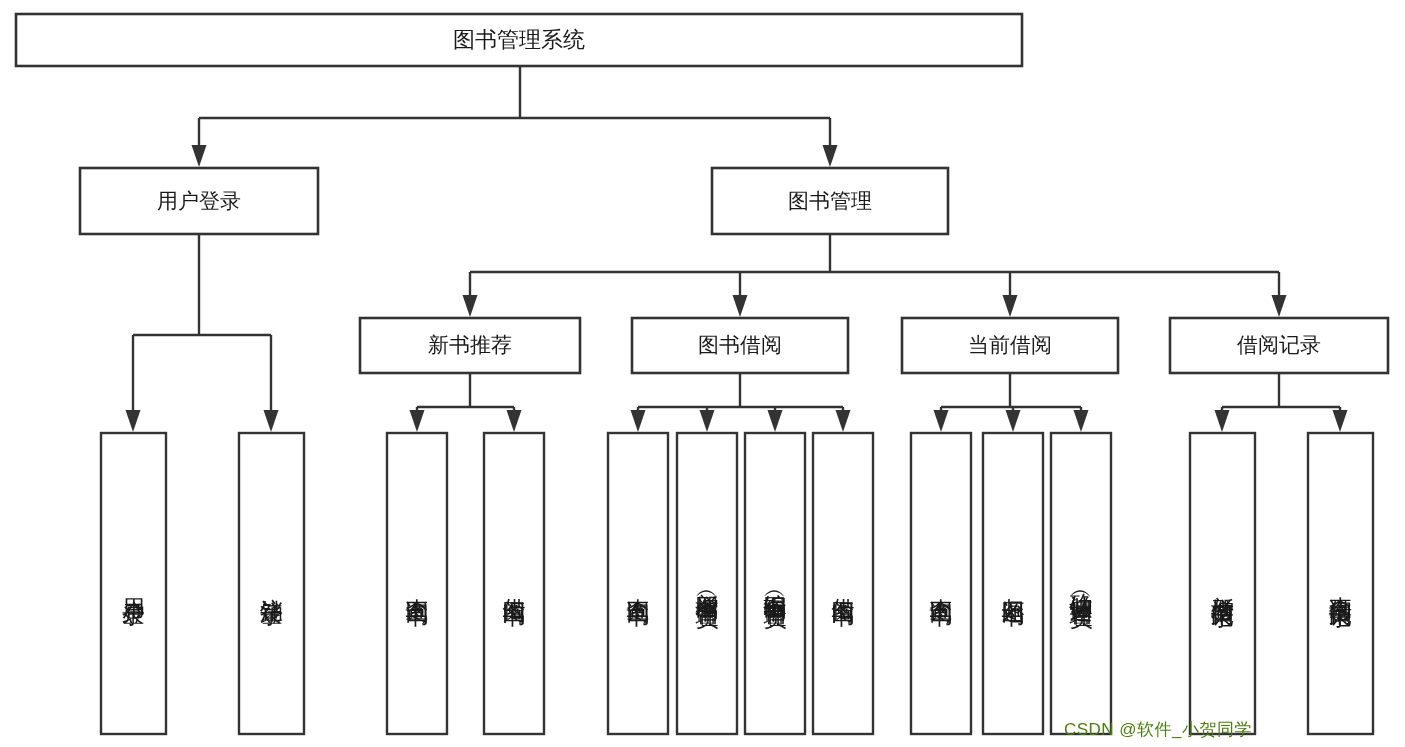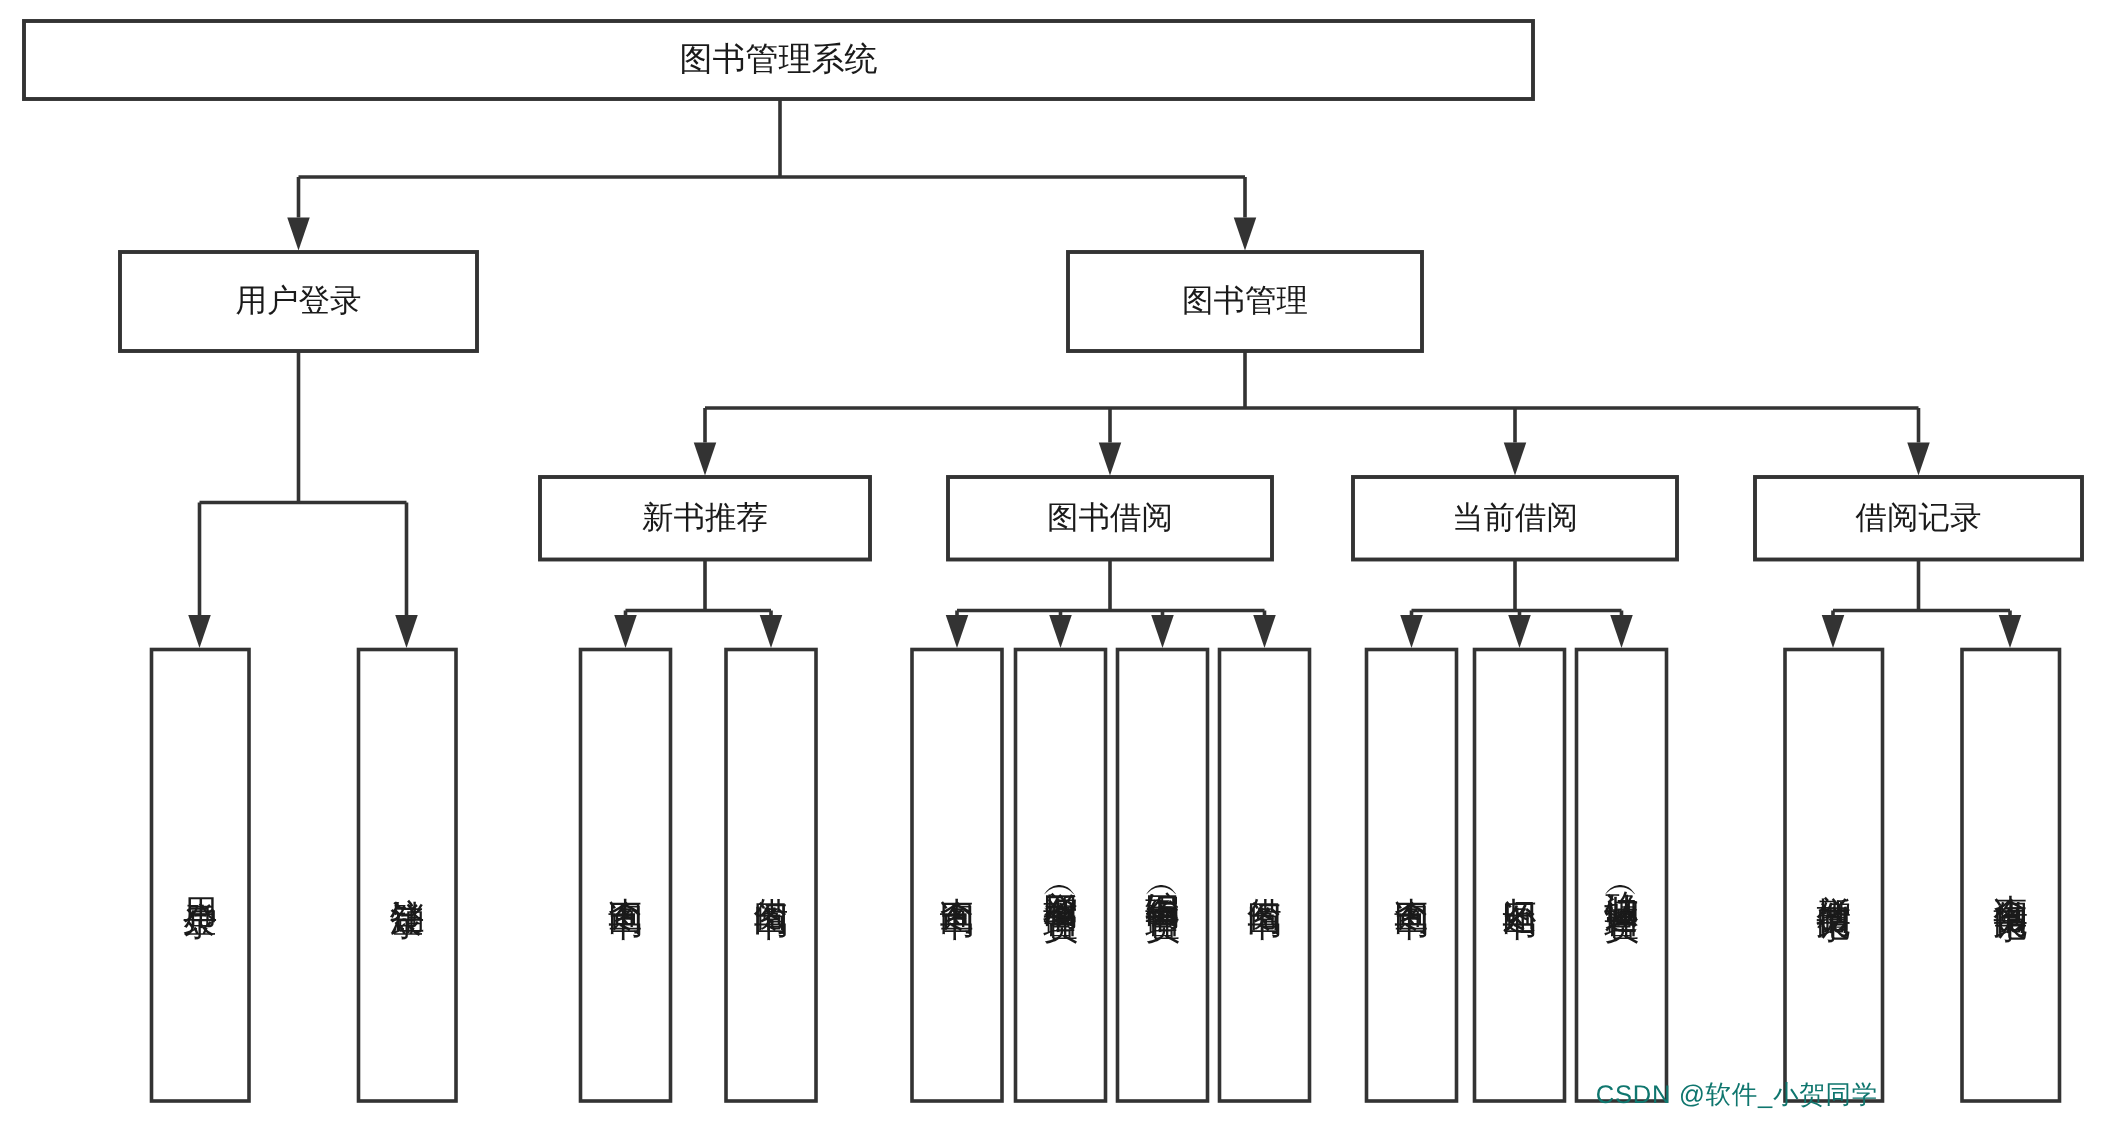--- a/index.html
+++ b/index.html
@@ -78,21 +78,21 @@
     color: #1a1a1a;
     white-space: nowrap;
     text-align: center;
   }
   .watermark {
     position: absolute;
     right: 8px;
     bottom: 6px;
     font-family: "Liberation Sans", "DejaVu Sans", sans-serif;
     font-size: 17px;
-    color: #0f766e;
+    color: #4d7c0f;
     letter-spacing: 0.5px;
     white-space: nowrap;
     user-select: none;
   }
 </style>
 </head>
 <body>
 
 <div id="diagram-root">
   <svg class="diagram" id="diagram-svg" viewBox="0 0 1405 747" xmlns="http://www.w3.org/2000/svg">

